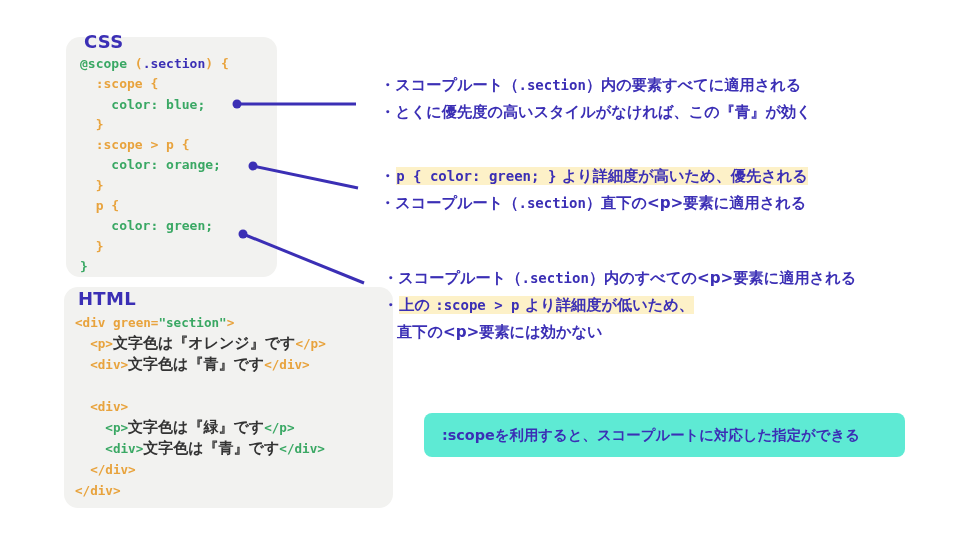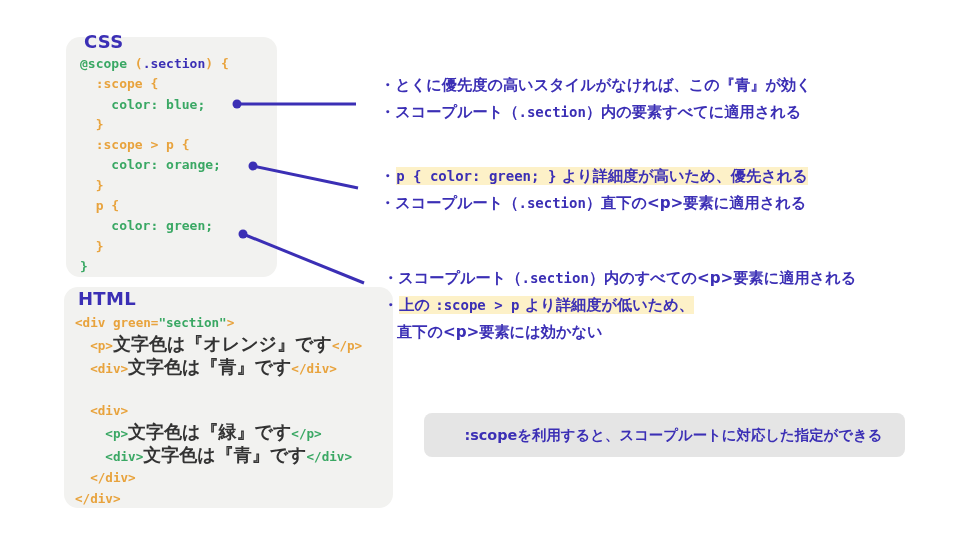--- a/index.html
+++ b/index.html
@@ -74,21 +74,21 @@
     white-space: pre;
     z-index: 3;
   }
   #css-code { left: 80px; top: 54px; }
   #html-code { left: 75px; top: 312px; font-size: 12.6px; line-height: 21px; }
 
   
   .t-green  { color: #3aa864; }
   .t-orange { color: #e8a33d; }
   .t-blue   { color: #3b2fb5; }
-  .jp       { font-family: "DejaVu Sans", sans-serif; color: #333333; font-weight: bold; font-size: 18px; }
+  .jp       { font-family: "DejaVu Sans", sans-serif; color: #333333; font-weight: bold; font-size: 15px; }
 
   
   .ann-group {
     position: absolute;
     z-index: 4;
   }
   .ann-line {
     color: #3b2fb5;
     font-family: "DejaVu Sans", sans-serif;
     font-weight: bold;
@@ -122,26 +122,25 @@
     padding-left: 14px;
   }
 
   
   #callout {
     position: absolute;
     left: 424px;
     top: 413px;
     width: 481px;
     height: 44px;
-    background: #e5e5e5;
+    background: #5eead4;
     border-radius: 8px;
     display: flex;
     align-items: center;
     z-index: 4;
-    justify-content: center;
   }
   #callout .callout-text {
     padding-left: 18px;
     color: #3b2fb5;
     font-family: "DejaVu Sans", sans-serif;
     font-weight: bold;
     font-size: 14.4px;
     white-space: nowrap;
   }
 </style>
@@ -185,22 +184,22 @@
 <span class="t-orange">  &lt;p&gt;</span><span class="jp">文字色は『オレンジ』です</span><span class="t-orange">&lt;/p&gt;</span>
 <span class="t-orange">  &lt;div&gt;</span><span class="jp">文字色は『青』です</span><span class="t-orange">&lt;/div&gt;</span>
 
 <span class="t-orange">  &lt;div&gt;</span>
 <span class="t-green">    &lt;p&gt;</span><span class="jp">文字色は『緑』です</span><span class="t-green">&lt;/p&gt;</span>
 <span class="t-green">    &lt;div&gt;</span><span class="jp">文字色は『青』です</span><span class="t-green">&lt;/div&gt;</span>
 <span class="t-orange">  &lt;/div&gt;</span>
 <span class="t-orange">&lt;/div&gt;</span></div>
 
   <div class="ann-group" id="ann-1">
+    <div class="ann-line"><span>・スコープルート（</span><span class="mono">.section</span><span>）内の要素すべてに適用される</span></div>
     <div class="ann-line">・とくに優先度の高いスタイルがなければ、この『青』が効く</div>
-    <div class="ann-line"><span>・スコープルート（</span><span class="mono">.section</span><span>）内の要素すべてに適用される</span></div>
   </div>
 
   <div class="ann-group" id="ann-2">
     <div class="ann-line"><span class="bullet">・</span><span class="hl"><span class="mono">p { color: green; }</span><span> より詳細度が高いため、優先される</span></span></div>
     <div class="ann-line"><span>・スコープルート（</span><span class="mono">.section</span><span>）直下の&lt;p&gt;要素に適用される</span></div>
   </div>
 
   <div class="ann-group" id="ann-3">
     <div class="ann-line"><span>・スコープルート（</span><span class="mono">.section</span><span>）内のすべての&lt;p&gt;要素に適用される</span></div>
     <div class="ann-line wrap2"><span class="bullet">・</span><span class="hl"><span>上の </span><span class="mono">:scope &gt; p</span><span> より詳細度が低いため、</span></span><span class="sub">直下の&lt;p&gt;要素には効かない</span></div>

